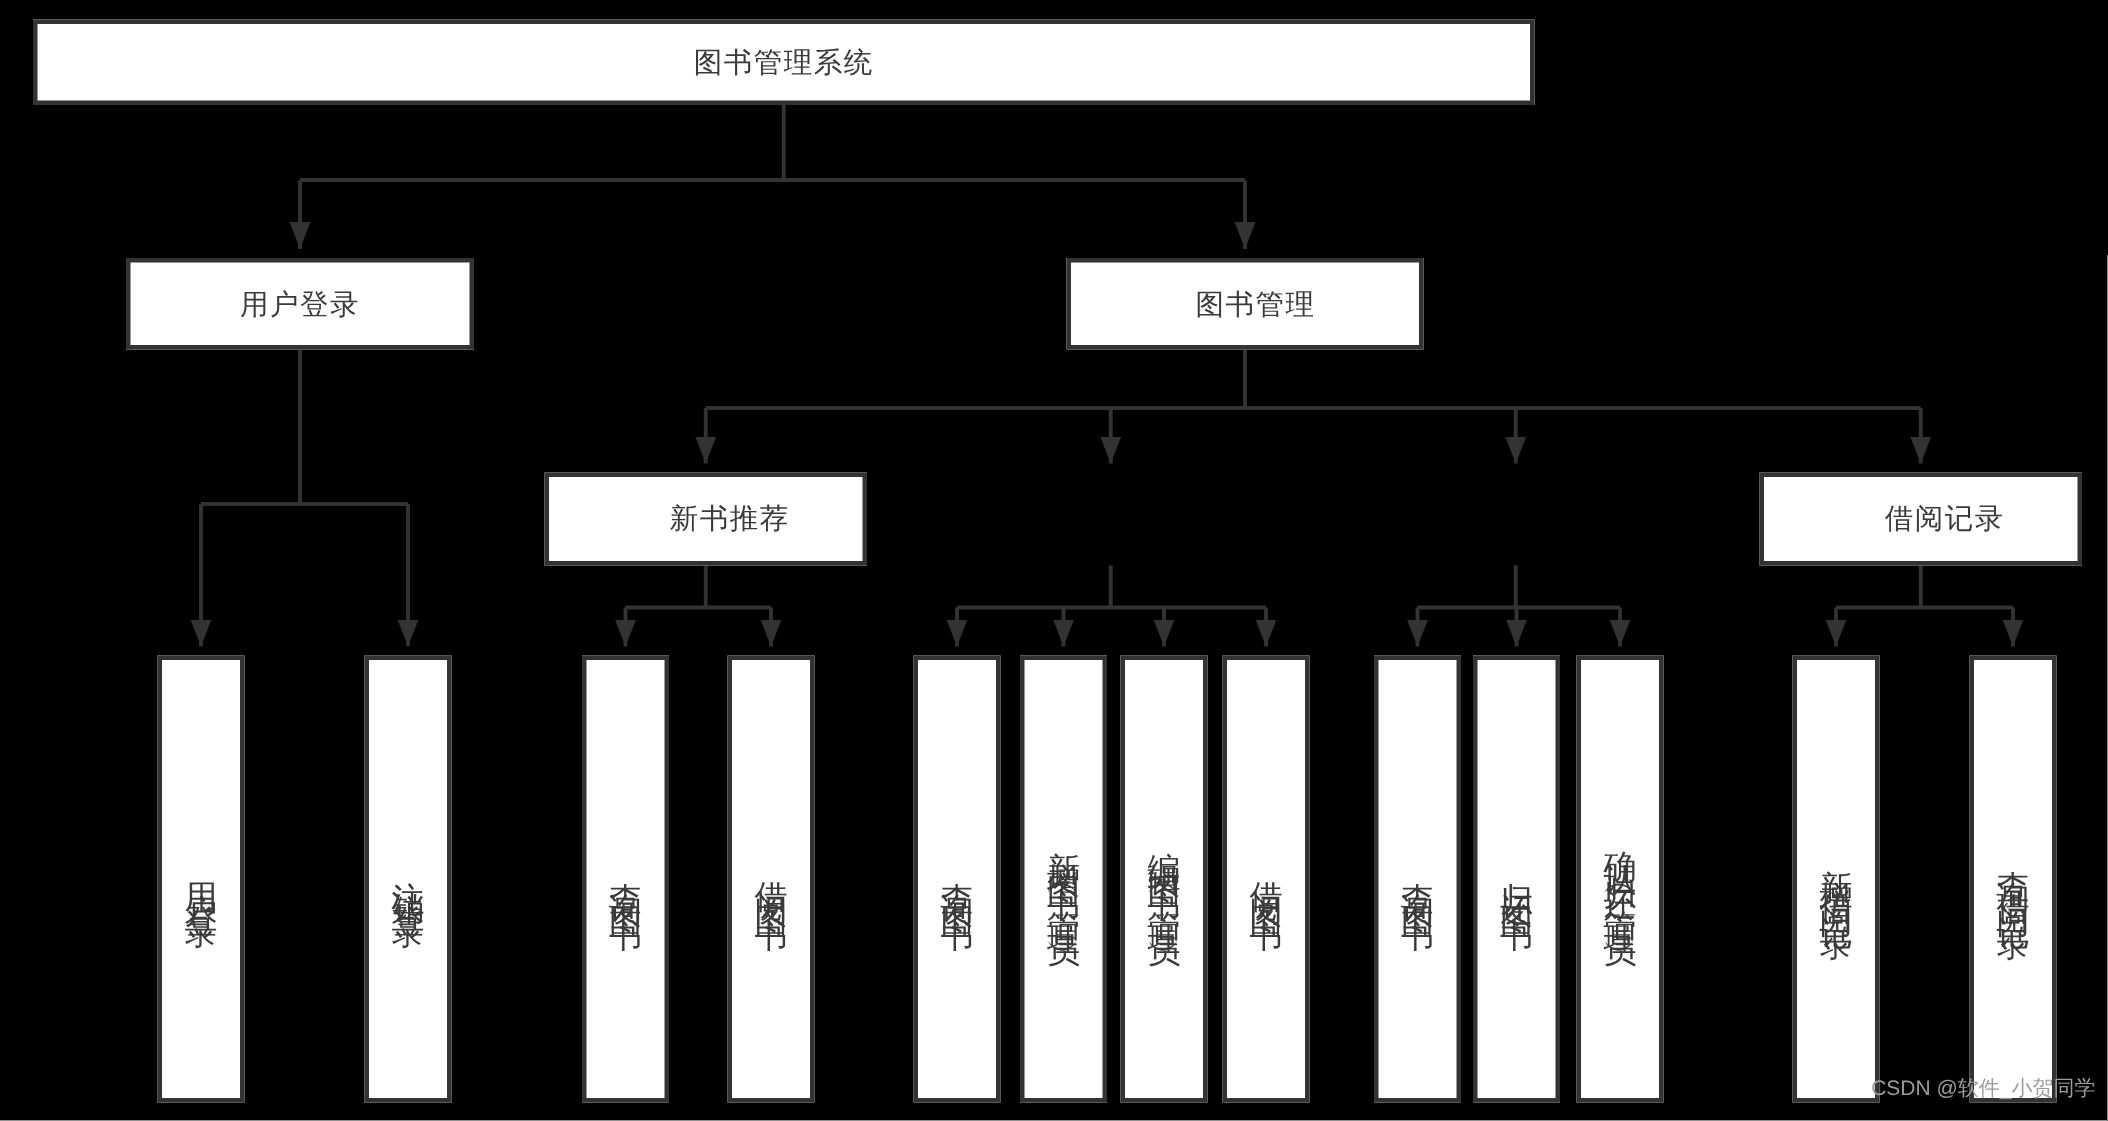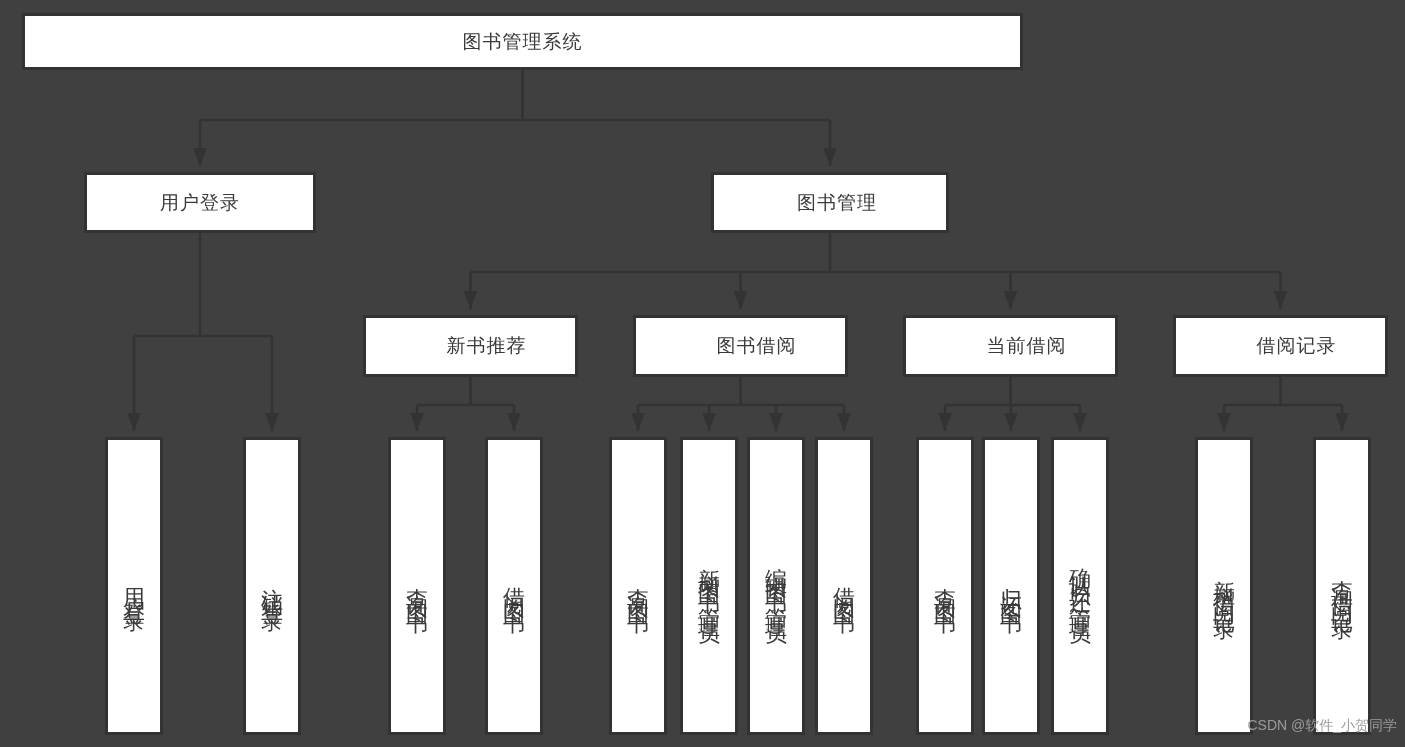--- a/index.html
+++ b/index.html
@@ -4,21 +4,21 @@
 <style>
   html, body {
     margin: 0;
     padding: 0;
     background: #ffffff;
   }
   .stage {
     position: relative;
     width: 1405px;
     height: 747px;
-    background: #404040;
+    background: #000000;
     overflow: hidden;
     font-family: "Liberation Sans", "DejaVu Sans", sans-serif;
     color: #383838;
   }
   .wires {
     position: absolute;
     left: 0;
     top: 0;
     width: 1405px;
     height: 747px;
@@ -141,26 +141,20 @@
   <div class="box l2-login">
     <span class="h-label">用户登录</span>
   </div>
   <div class="box l2-mgmt">
     <span class="h-label">图书管理</span>
   </div>
 
   <div class="box l3 l3-newbook">
     <span class="h-label">新书推荐</span>
   </div>
-  <div class="box l3 l3-borrow">
-    <span class="h-label">图书借阅</span>
-  </div>
-  <div class="box l3 l3-current">
-    <span class="h-label">当前借阅</span>
-  </div>
   <div class="box l3 l3-records">
     <span class="h-label">借阅记录</span>
   </div>
 
   <div class="box leaf leaf-1a">用户登录</div>
   <div class="box leaf leaf-1b">注销登录</div>
 
   <div class="box leaf leaf-2a">查询图书</div>
   <div class="box leaf leaf-2b">借阅图书</div>
 

